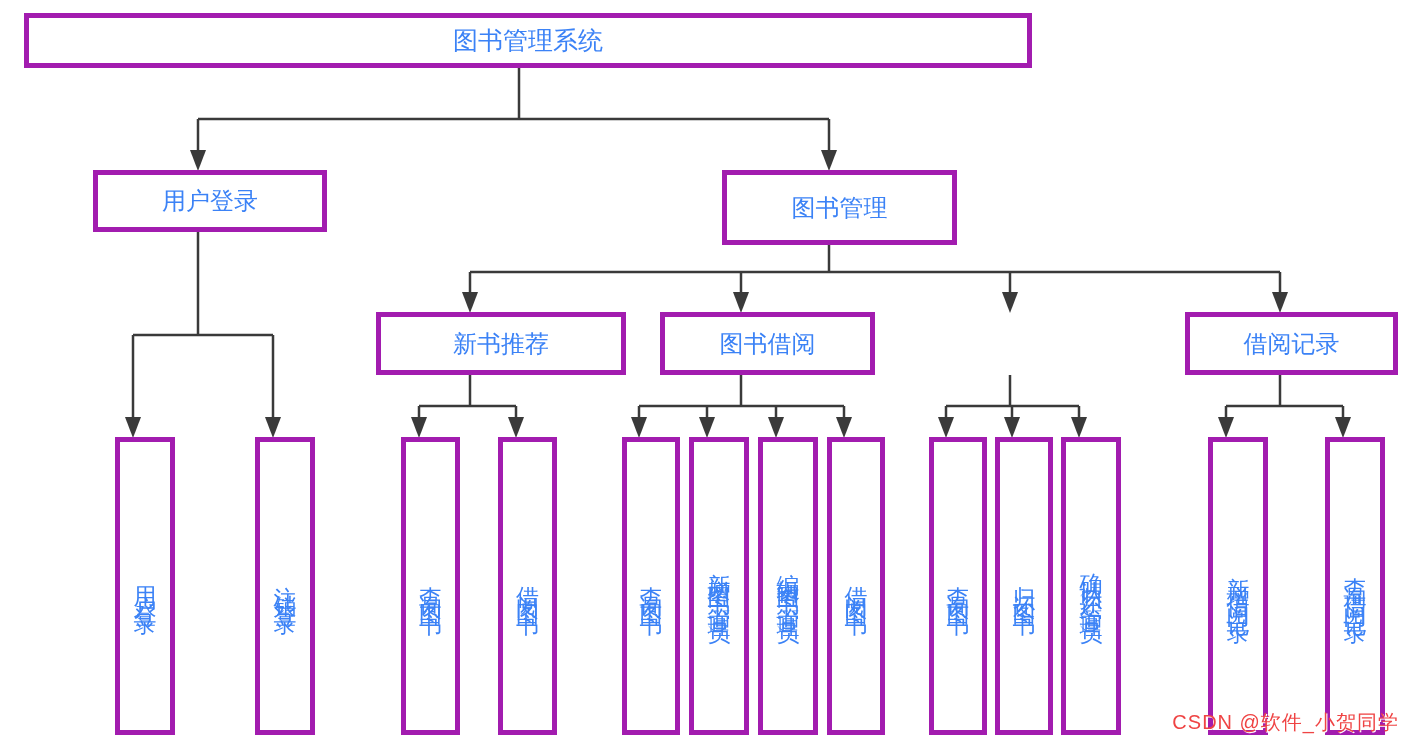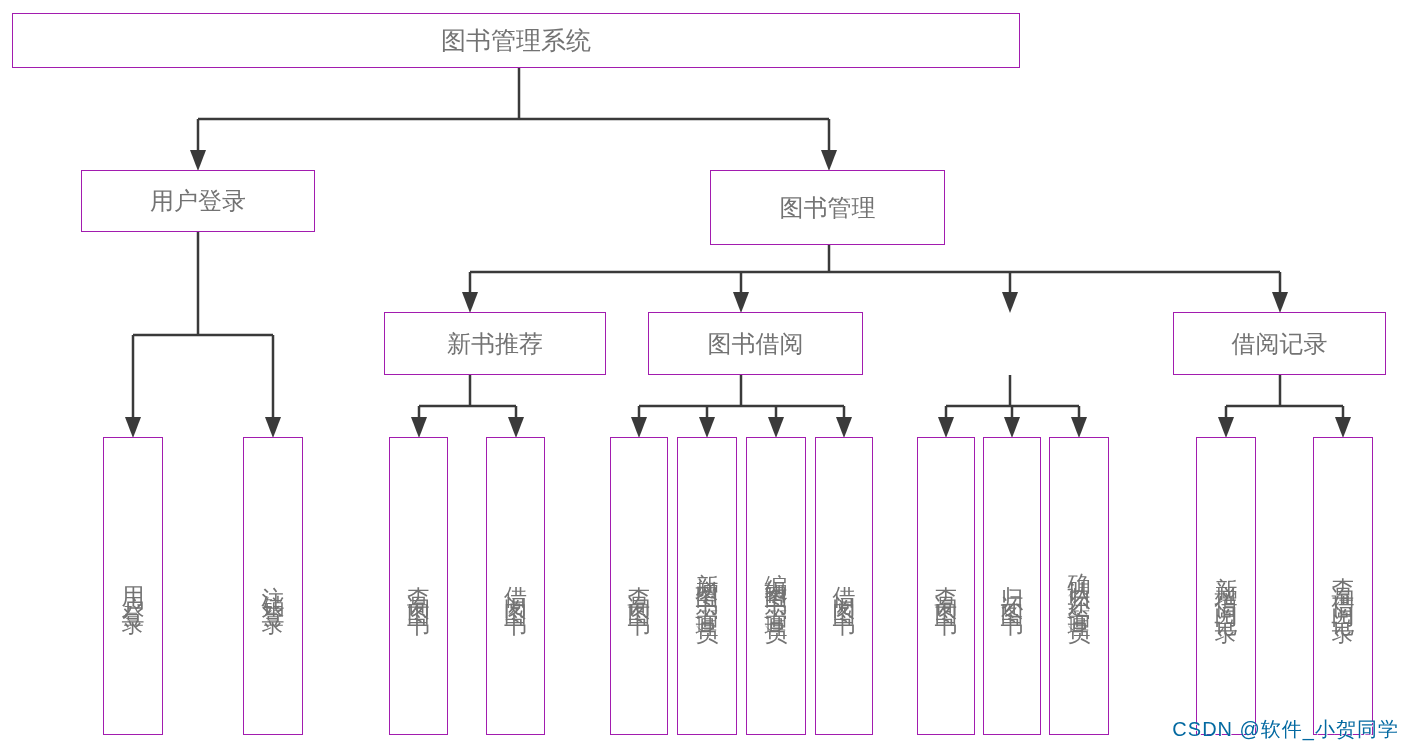--- a/index.html
+++ b/index.html
@@ -19,37 +19,38 @@
     position: absolute;
     left: 0;
     top: 0;
     width: 1405px;
     height: 747px;
   }
   .node {
     position: absolute;
     box-sizing: border-box;
     background: #ffffff;
-    border: 1px solid #a21caf;
-    color: #737373;
+    border: 5px solid #a21caf;
+    color: #3b82f6;
     display: flex;
     align-items: center;
     justify-content: center;
     font-size: 24px;
     line-height: 1;
     white-space: nowrap;
+    margin-left: 12px;
   }
   .root-node {
     left: 12px; top: 13px; width: 1008px; height: 55px;
     font-size: 25px;
   }
   .l2-user   { left: 81px;  top: 170px; width: 234px; height: 62px; }
   .l2-book   { left: 710px; top: 170px; width: 235px; height: 75px; }
   .mid-node  { top: 312px; height: 63px; }
-  .mid-0 { left: 384px;  width: 222px; font-family: Liberation Serif, serif; }
+  .mid-0 { left: 364px;  width: 250px; font-family: Liberation Serif, serif; }
   .mid-1 { left: 648px;  width: 215px; }
   .mid-2 { left: 903px;  width: 214px; }
   .mid-3 { left: 1173px; width: 213px; }
   .vnode {
     top: 437px;
     height: 298px;
     writing-mode: vertical-lr;
     text-orientation: mixed;
     font-size: 23px;
     letter-spacing: 9px;
@@ -63,23 +64,23 @@
   .leaf-7  { left: 746px;  width: 60px; letter-spacing: 7px; }
   .leaf-8  { left: 815px;  width: 58px; }
   .leaf-9  { left: 917px;  width: 58px; }
   .leaf-10 { left: 983px;  width: 58px; }
   .leaf-11 { left: 1049px; width: 60px; letter-spacing: 7px; }
   .leaf-12 { left: 1196px; width: 60px; }
   .leaf-13 { left: 1313px; width: 60px; }
   .watermark {
     position: absolute;
     right: 6px;
-    bottom: 4px;
+    bottom: 11px;
     font-size: 20px;
-    color: #0369a1;
+    color: #ef4444;
     text-shadow: 1px 1px 0 #ffffff;
     letter-spacing: 1px;
     z-index: 5;
   }
 </style>
 </head>
 <body>
 
 <div class="stage">
 

